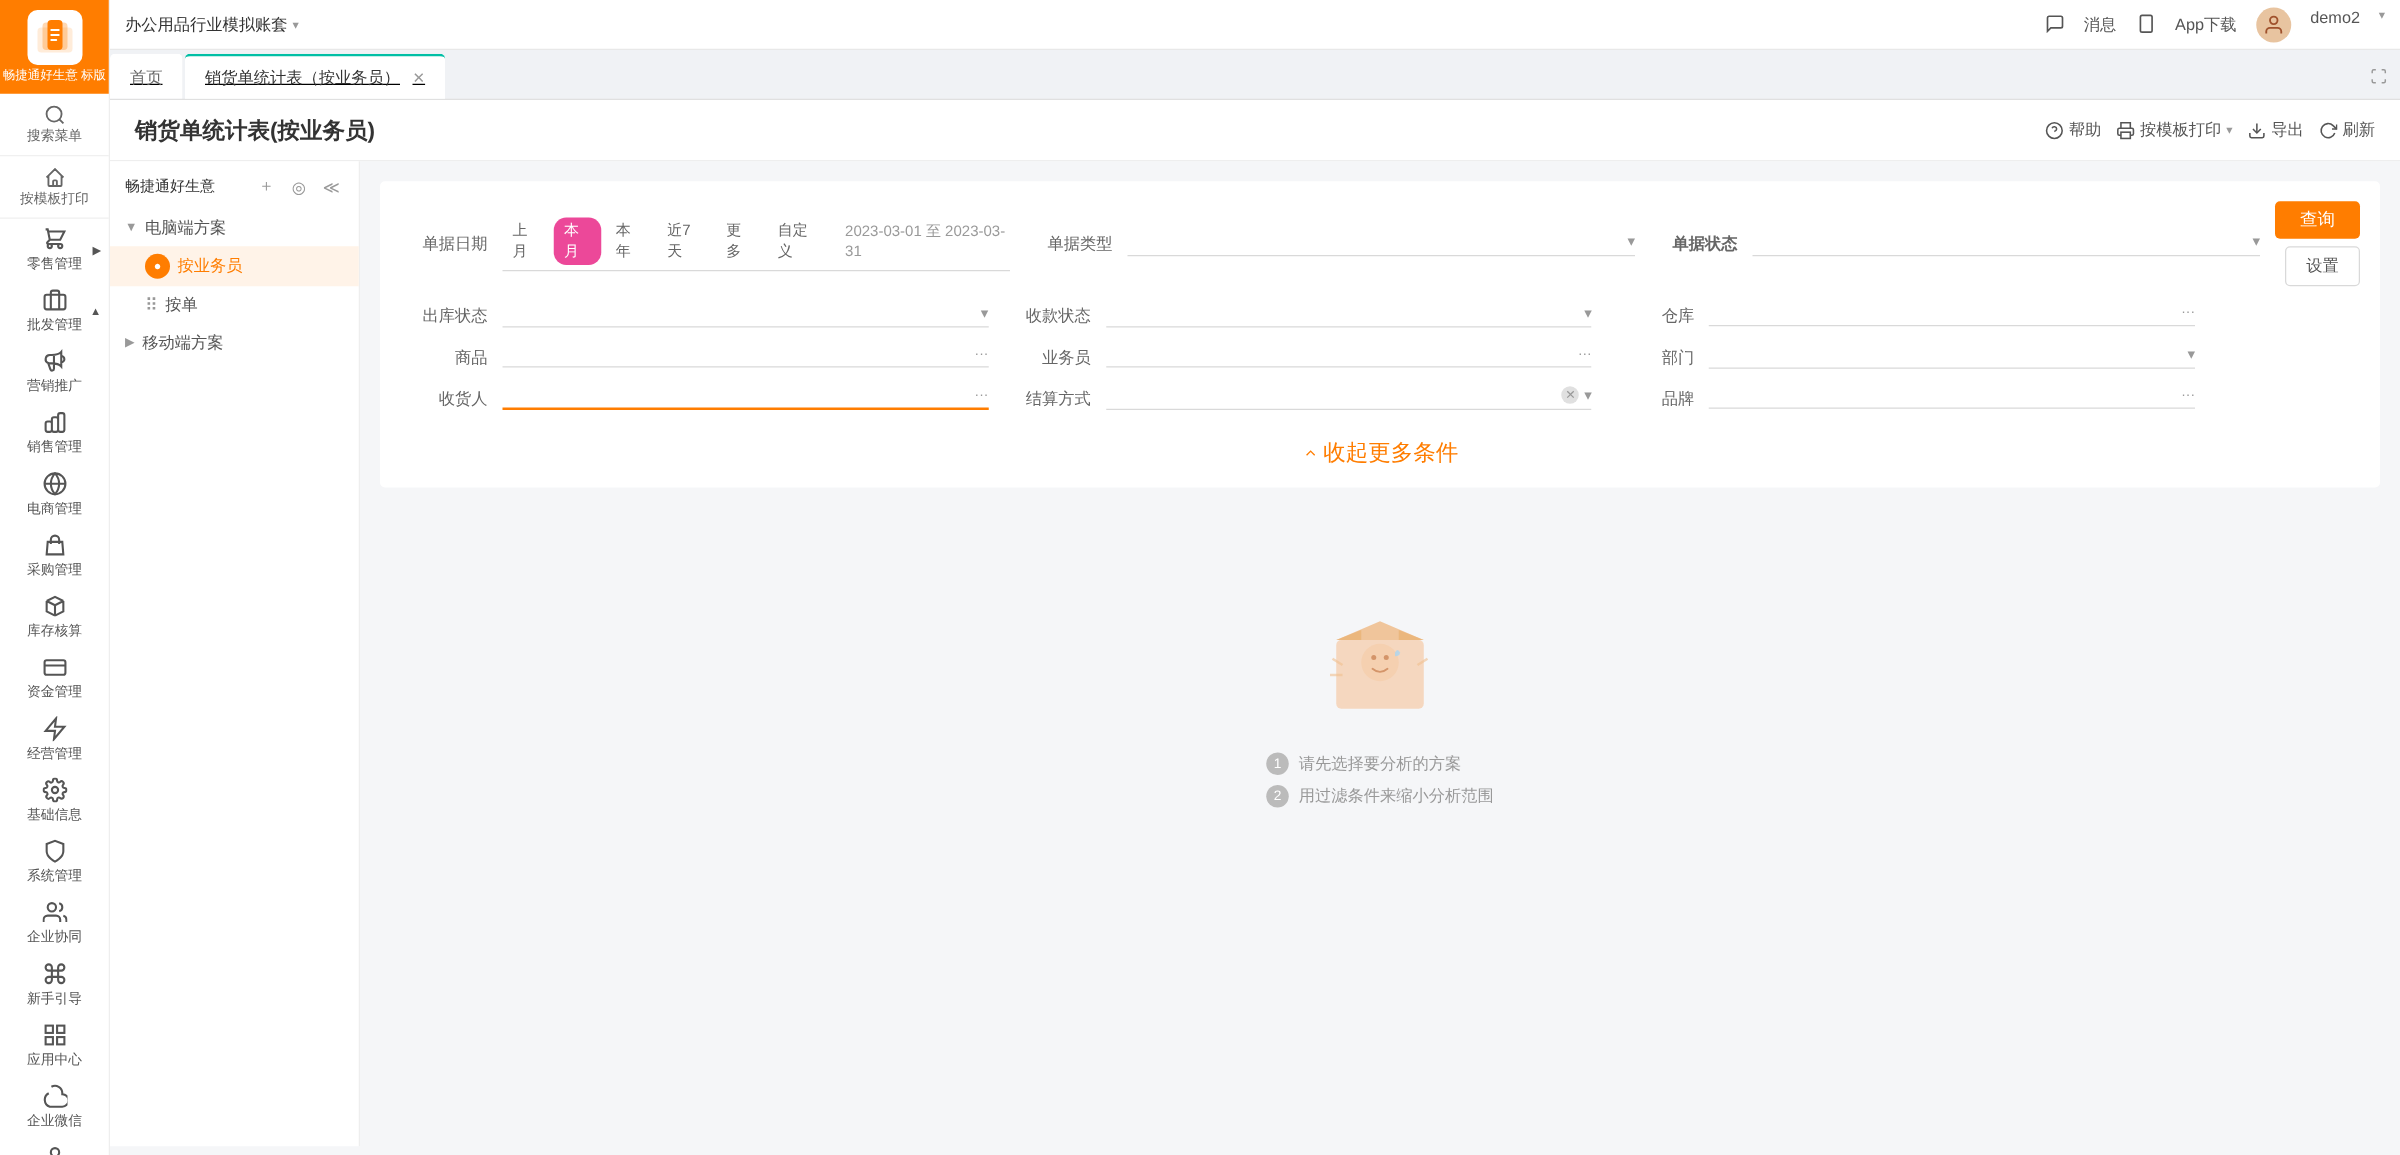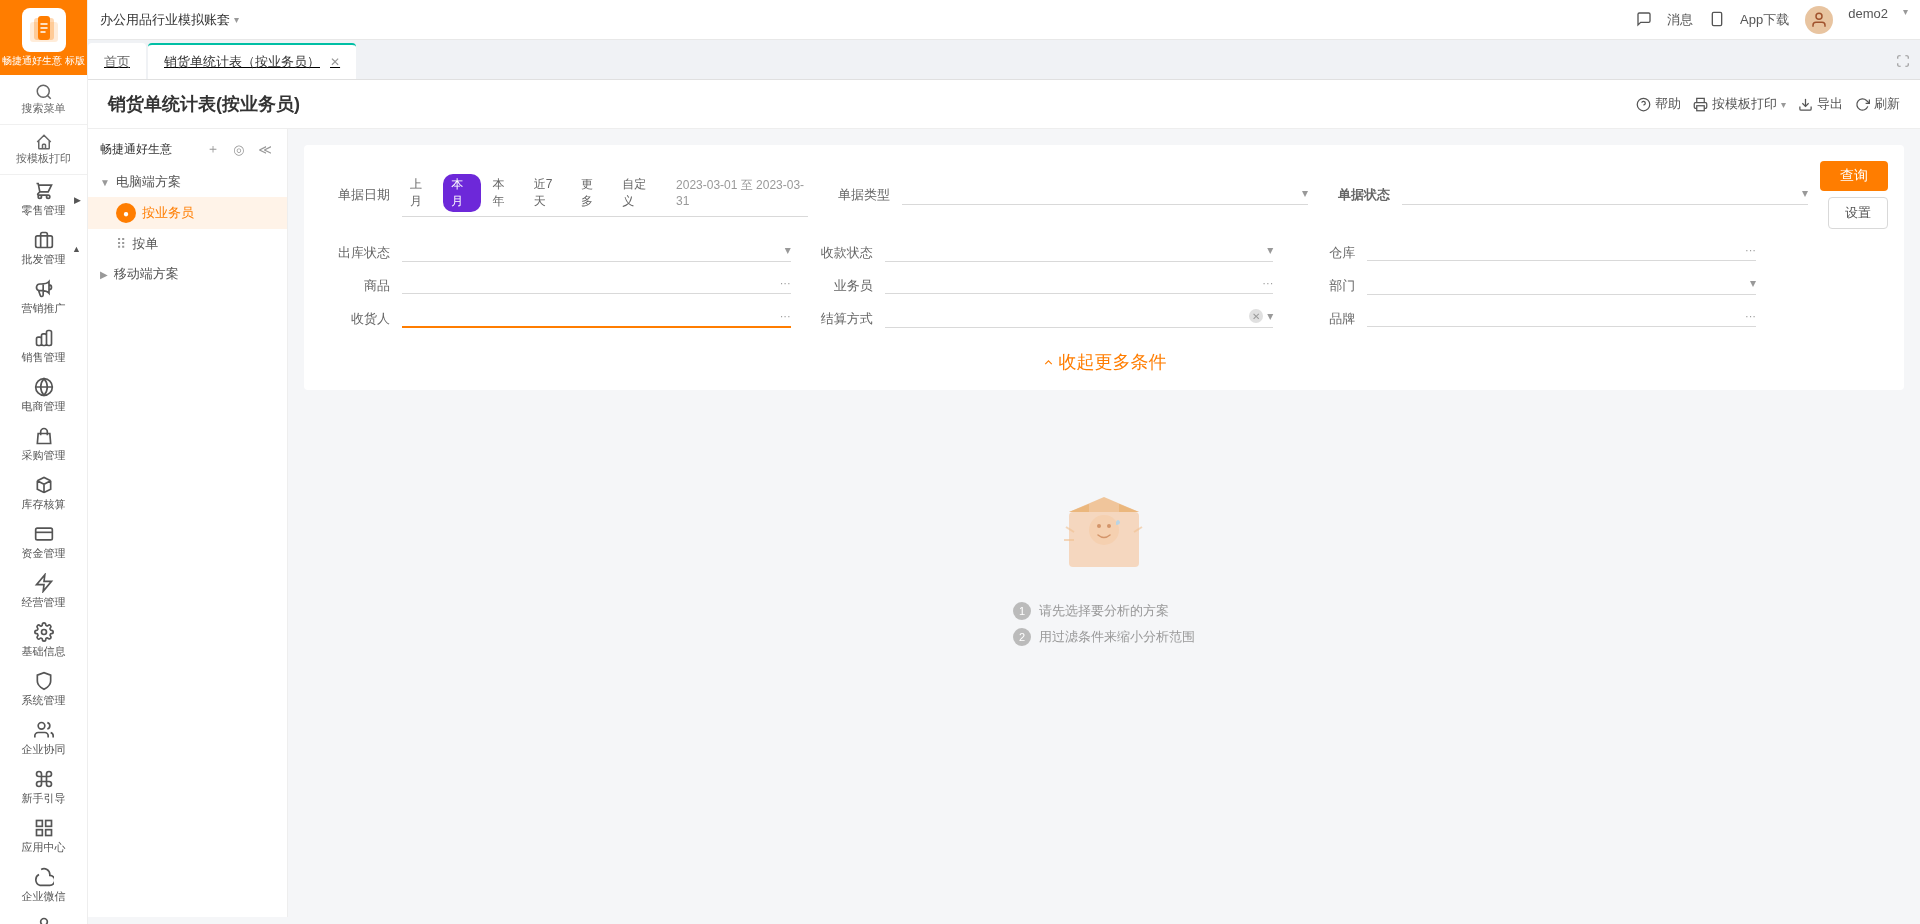--- a/index.html
+++ b/index.html
@@ -366,21 +366,21 @@
 
         <div class="right-panel">
 
           <div class="filter-section">
 
             <div class="filter-row">
               <span class="filter-label">单据日期</span>
               <div style="flex:1; display:flex; align-items:center; gap:6px; border-bottom:1px solid #d9d9d9; padding-bottom:4px;">
                 <div class="date-tabs">
                   <span class="date-tab">上月</span>
-                  <span class="date-tab active" style="background:#6d28d9;color:#fff;border-radius:10px;padding:2px 8px;">本月</span>
+                  <span class="date-tab active" style="background:#ec4899;color:#fff;border-radius:10px;padding:2px 8px;">本月</span>
                   <span class="date-tab">本年</span>
                   <span class="date-tab">近7天</span>
                   <span class="date-tab">更多</span>
                   <span class="date-tab">自定义</span>
                 </div>
                 <span class="date-range">2023-03-01 至 2023-03-31</span>
               </div>
               <span class="filter-label" style="width:70px;text-align:right;">单据类型</span>
               <div style="flex:1; display:flex; align-items:center; border-bottom:1px solid #d9d9d9; padding-bottom:4px;">
                 <span style="flex:1;"></span>

